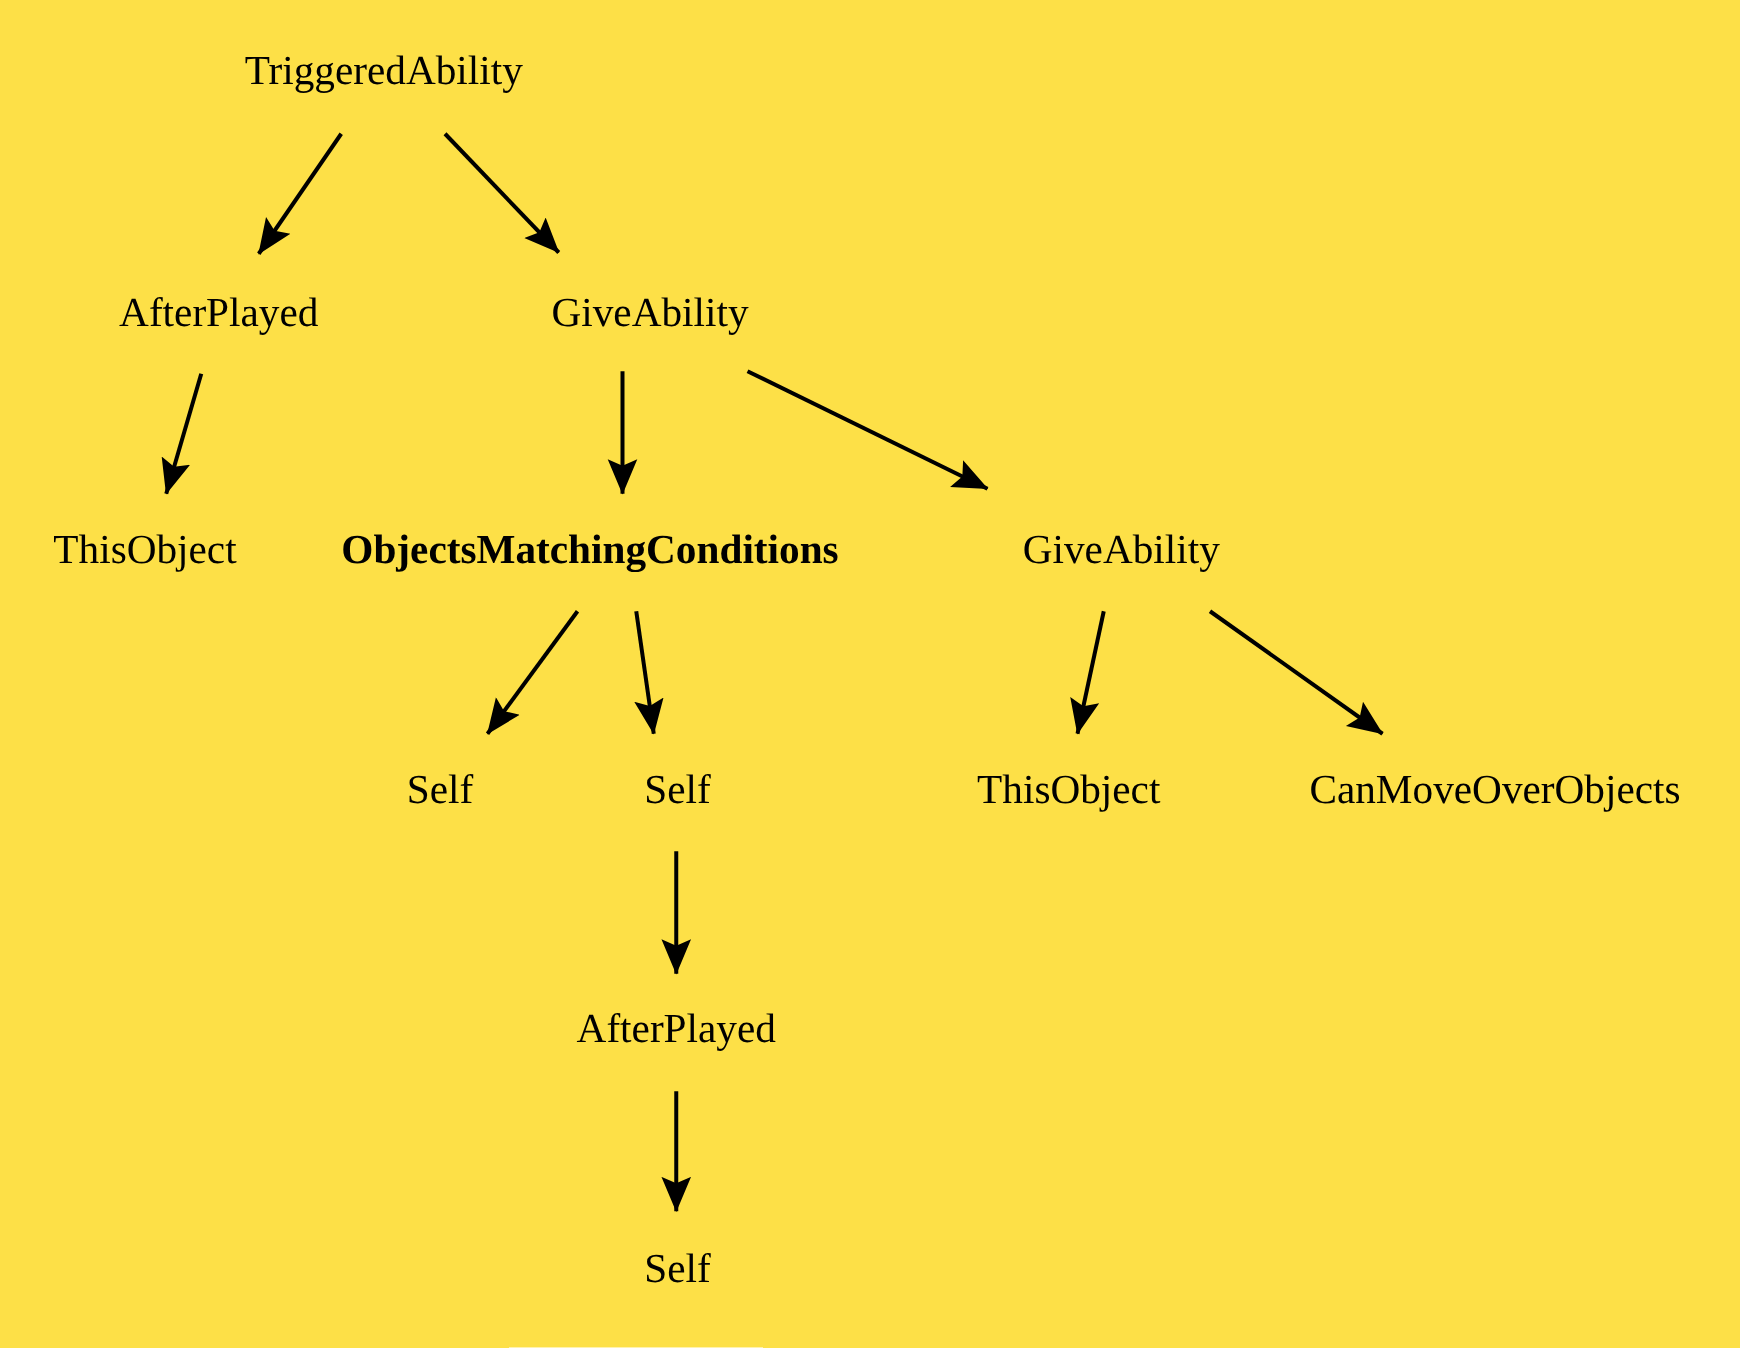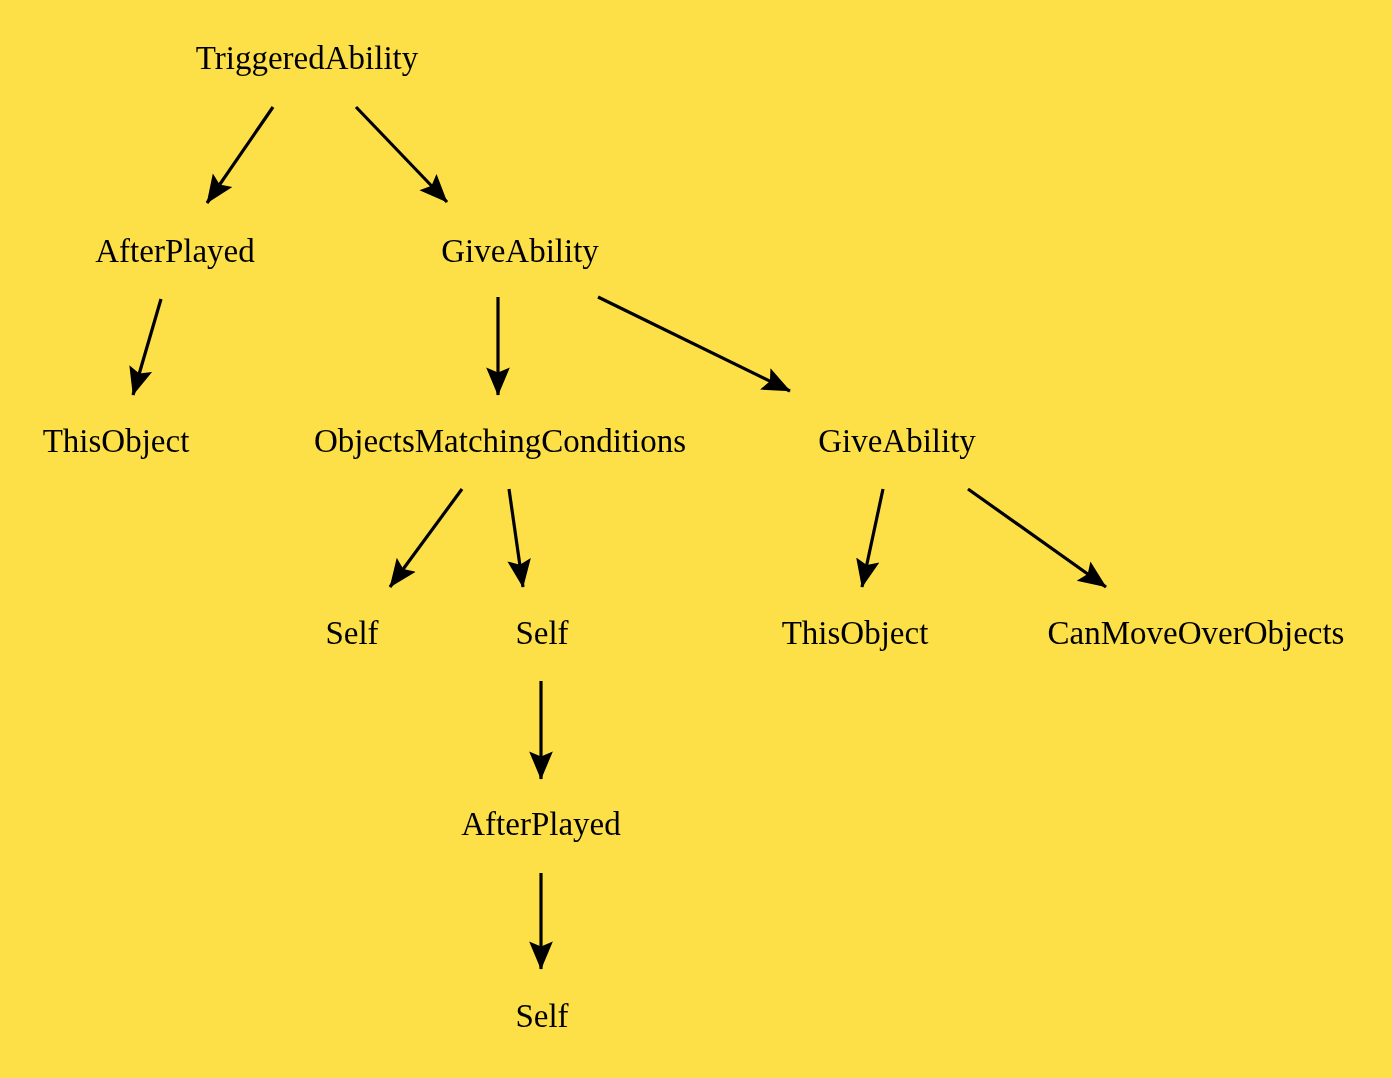--- a/index.html
+++ b/index.html
@@ -58,21 +58,21 @@
         <line x1="541" y1="681" x2="541" y2="779" stroke="#000000" stroke-width="3.2" marker-end="url(#arrowhead)"></line>
         <line x1="541" y1="873" x2="541" y2="969" stroke="#000000" stroke-width="3.2" marker-end="url(#arrowhead)"></line>
       </g>
   </svg>
 
   <div id="labels-layer">
       <div class="node-label" style="left: 307px; top: 58px; color: rgb(0, 0, 0);">TriggeredAbility</div>
       <div class="node-label" style="left: 175px; top: 251px; color: rgb(0, 0, 0);">AfterPlayed</div>
       <div class="node-label" style="left: 520px; top: 251px; color: rgb(0, 0, 0);">GiveAbility</div>
       <div class="node-label" style="left: 116px; top: 441px; color: rgb(0, 0, 0);">ThisObject</div>
-      <div class="node-label" style="left: 500px; top: 441px; color: rgb(0, 0, 0);">ObjectsMatchingConditions</div>
+      <div class="node-label" style="left: 472px; top: 441px; color: rgb(0, 0, 0); font-weight: bold;">ObjectsMatchingConditions</div>
       <div class="node-label" style="left: 897px; top: 441px; color: rgb(0, 0, 0);">GiveAbility</div>
       <div class="node-label" style="left: 352px; top: 633px; color: rgb(0, 0, 0);">Self</div>
       <div class="node-label" style="left: 542px; top: 633px; color: rgb(0, 0, 0);">Self</div>
       <div class="node-label" style="left: 855px; top: 633px; color: rgb(0, 0, 0);">ThisObject</div>
       <div class="node-label" style="left: 1196px; top: 633px; color: rgb(0, 0, 0);">CanMoveOverObjects</div>
       <div class="node-label" style="left: 541px; top: 824px; color: rgb(0, 0, 0);">AfterPlayed</div>
       <div class="node-label" style="left: 542px; top: 1016px; color: rgb(0, 0, 0);">Self</div>
     </div>
 
 </div>

